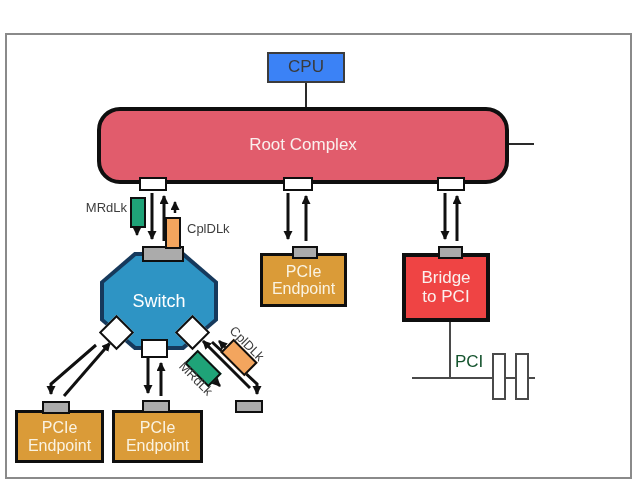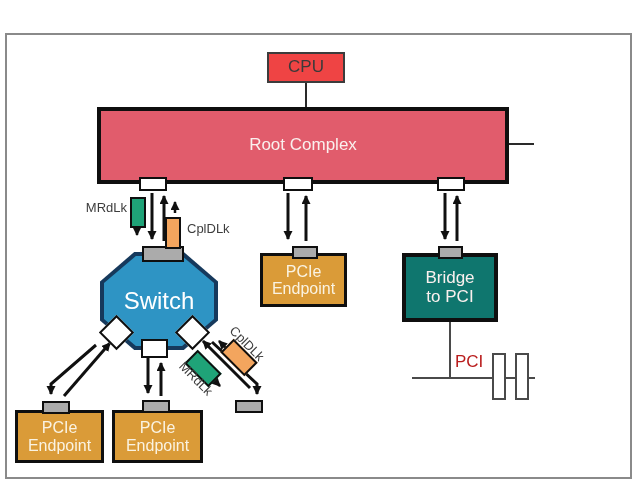--- a/index.html
+++ b/index.html
@@ -14,41 +14,41 @@
   }
   .frame{
     position:absolute;left:5px;top:33px;width:623px;height:442px;
     border:2px solid #8a8a8a;background:#ffffff;
   }
   .abs{position:absolute;box-sizing:border-box;}
   .node{
     display:flex;align-items:center;justify-content:center;text-align:center;
     box-sizing:border-box;line-height:1.08;
   }
-  .thinbox{background:#ef4444;border:2px solid #3c3c3c;color:#3a3a3a;font-size:17px;justify-content:center;}
+  .thinbox{background:#3b82f6;border:2px solid #3c3c3c;color:#3a3a3a;font-size:17px;justify-content:center;}
   .bigbox{border:4px solid #0f0f0f;color:#faf0ee;font-size:17px;}
   .epbox{border:3px solid #0f0f0f;font-size:16px;color:#faf3e2;}
   .port{background:#ffffff;border:2px solid #0f0f0f;}
   .gport{background:#ababab;border:2px solid #0f0f0f;}
   .diamond{background:#ffffff;border:2px solid #0f0f0f;transform:rotate(45deg);}
   .msgrect{border:2px solid #0f0f0f;}
   .rot45{transform:rotate(45deg);}
   .tlp-label{font-size:13px;color:#3d3d3d;white-space:nowrap;}
   .oct-outer{clip-path:polygon(29% 0,71% 0,100% 30%,100% 70%,71% 100%,29% 100%,0 70%,0 30%);background:#16395c;}
   .oct-inner{position:absolute;left:4px;top:4px;right:4px;bottom:4px;
     clip-path:polygon(29% 0,71% 0,100% 30%,100% 70%,71% 100%,29% 100%,0 70%,0 30%);
     display:flex;align-items:center;justify-content:center;
-    color:#fff;font-size:24px;}
+    color:#fff;font-size:18px;}
   .prewrap{white-space:pre-line;}
   svg.arrows{position:absolute;left:0;top:0;pointer-events:none;}
   .flow{stroke:#101010;stroke-width:3;fill:none;}
   .smallflow{stroke:#101010;stroke-width:2.5;fill:none;}
   .stem{stroke:#2a2a2a;stroke-width:2;fill:none;}
   .bus{stroke:#4a4a4a;stroke-width:2;fill:none;}
-  .pci-label{font-size:17px;color:#b91c1c;}
+  .pci-label{font-size:17px;color:#14532d;}
   .pci-slot{background:#fff;border:2px solid #4a4a4a;}
 </style>
 </head>
 <body>
 
 <div class="stage">
 
 
   <div class="frame"></div>
 
@@ -87,21 +87,21 @@
     <line class="smallflow" x1="228" y1="350" x2="219" y2="341" marker-end="url(#ah)"></line>
 
     <line x1="450" y1="322" x2="450" y2="378" class="bus"></line>
     <line x1="412" y1="378" x2="535" y2="378" class="bus"></line>
   </svg>
 
   <div class="abs node thinbox" style="left:267px;top:52px;width:78px;height:31px;">
     <span>CPU</span>
   </div>
 
-  <div class="abs node bigbox" style="left: 97px; top: 107px; width: 412px; height: 77px; background-color: rgb(225, 92, 108);" title="Root Complex">
+  <div class="abs node bigbox" style="left: 97px; top: 107px; width: 412px; height: 77px; background-color: rgb(225, 92, 108); border-radius: 23px;" title="Root Complex">
     <span>Root Complex</span>
   </div>
 
 
   <div class="abs port" style="left:139px;top:177px;width:28px;height:14px;"></div>
   <div class="abs port" style="left:283px;top:177px;width:30px;height:14px;"></div>
   <div class="abs port" style="left:437px;top:177px;width:28px;height:14px;"></div>
 
   <div class="abs oct-outer" style="left:100px;top:252px;width:118px;height:98px;">
     <div class="oct-inner" style="background-color: rgb(46, 148, 196);">
@@ -121,21 +121,21 @@
   <div class="abs msgrect rot45" style="left: 186px; top: 359px; width: 34px; height: 19px; background-color: rgb(31, 163, 120);"></div>
   <div class="abs tlp-label rot45" style="left:169px;top:371px;width:54px;text-align:center;">MRdLk</div>
   <div class="abs msgrect rot45" style="left: 222px; top: 348px; width: 34px; height: 19px; background-color: rgb(243, 165, 94);"></div>
   <div class="abs tlp-label rot45" style="left:220px;top:336px;width:54px;text-align:center;">CplDLk</div>
 
   <div class="abs node epbox" style="left: 260px; top: 253px; width: 87px; height: 54px; background-color: rgb(218, 155, 56);">
     <span>PCIe Endpoint</span>
   </div>
   <div class="abs gport" style="left:292px;top:246px;width:26px;height:13px;"></div>
 
-  <div class="abs node bigbox prewrap" style="left: 402px; top: 253px; width: 96px; height: 69px; background-color: #0f766e;">
+  <div class="abs node bigbox prewrap" style="left: 402px; top: 253px; width: 88px; height: 69px; background-color: #ef4444;">
     <span class="prewrap">Bridge
 to PCI</span>
   </div>
   <div class="abs gport" style="left:438px;top:246px;width:25px;height:13px;"></div>
 
   <div class="abs pci-label" style="left:455px;top:352px;">PCI</div>
   <div class="abs pci-slot" style="left:492px;top:353px;width:14px;height:47px;"></div>
   <div class="abs pci-slot" style="left:515px;top:353px;width:14px;height:47px;"></div>
 
   <div class="abs node epbox" style="left: 15px; top: 410px; width: 89px; height: 53px; background-color: rgb(218, 155, 56);">

